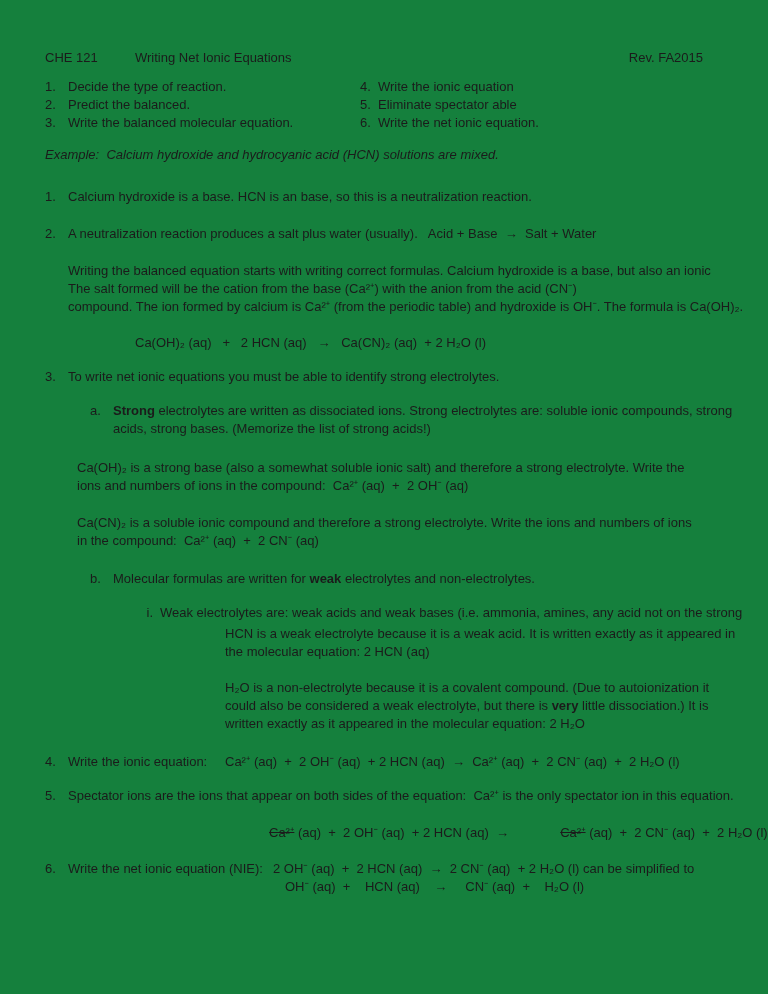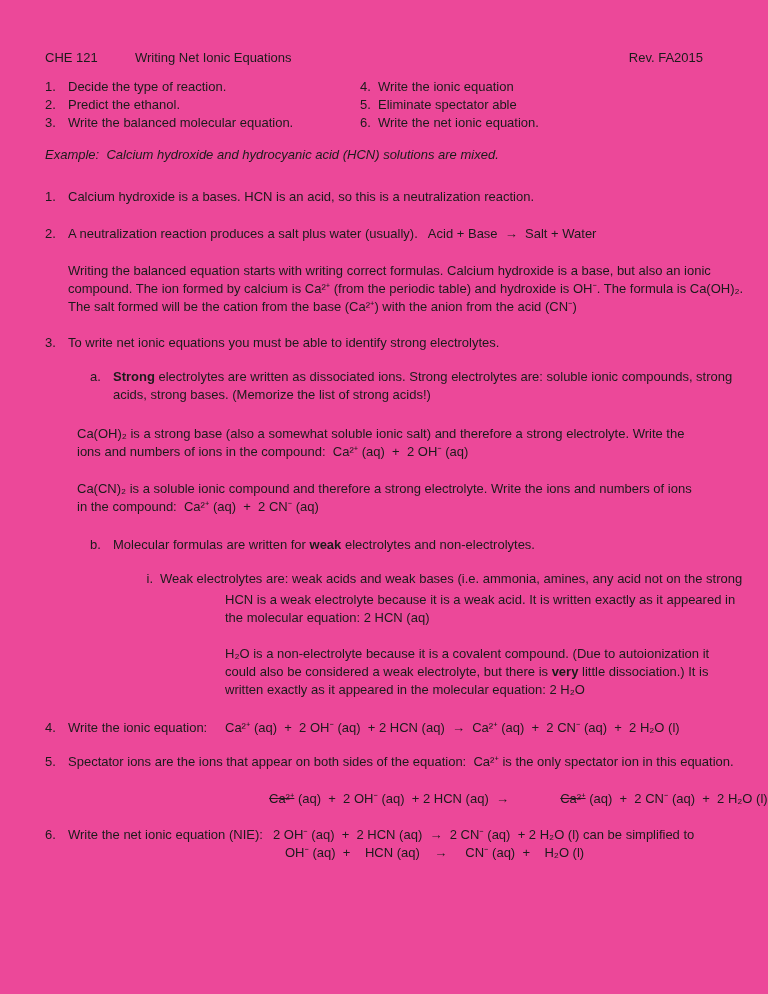--- a/index.html
+++ b/index.html
@@ -1,20 +1,20 @@
 <!DOCTYPE html>
 <html><head>
 <meta charset="utf-8">
 <style>
   * { margin: 0; padding: 0; box-sizing: border-box; }
   html, body { background: #ffffff; }
   .page {
     width: 768px;
     height: 994px;
-    background: #ec4899;
+    background: #15803d;
     color: #1b1b1b;
     font-family: "Liberation Sans", sans-serif;
     font-size: 13px;
     line-height: 18px;
     padding: 49px 45px 0 45px;
     overflow: hidden;
   }
   [data-bind], .line { white-space: pre; }
 
   
@@ -75,21 +75,21 @@
   </div>
 
   <div class="steps">
     <div class="steps-left">
       <div class="step-row">
         <span class="num" data-bind="steps.left.0.num">1.</span>
         <span data-bind="steps.left.0.text">Decide the type of reaction.</span>
       </div>
       <div class="step-row">
         <span class="num" data-bind="steps.left.1.num">2.</span>
-        <span data-bind="steps.left.1.text">Predict the ethanol.</span>
+        <span data-bind="steps.left.1.text">Predict the balanced.</span>
       </div>
       <div class="step-row">
         <span class="num" data-bind="steps.left.2.num">3.</span>
         <span data-bind="steps.left.2.text">Write the balanced molecular equation.</span>
       </div>
     </div>
     <div class="steps-right">
       <div class="step-row">
         <span class="num" data-bind="steps.right.0.num">4.</span>
         <span data-bind="steps.right.0.text">Write the ionic equation</span>
@@ -102,32 +102,33 @@
         <span class="num" data-bind="steps.right.2.num">6.</span>
         <span data-bind="steps.right.2.text">Write the net ionic equation.</span>
       </div>
     </div>
   </div>
 
   <div class="example" data-bind="example">Example:  Calcium hydroxide and hydrocyanic acid (HCN) solutions are mixed.</div>
 
   <div class="li mb19">
     <span class="marker" data-bind="item1.num">1.</span>
-    <div data-bind="item1.text">Calcium hydroxide is a bases. HCN is an acid, so this is a neutralization reaction.</div>
+    <div data-bind="item1.text">Calcium hydroxide is a base. HCN is an base, so this is a neutralization reaction.</div>
   </div>
 
   <div class="li mb19">
     <span class="marker" data-bind="item2.num">2.</span>
     <div data-bind="item2.intro">A neutralization reaction produces a salt plus water (usually).   Acid + Base  →  Salt + Water</div>
   </div>
   <div class="para-i1 mb18">
     <div class="line" data-bind="item2.para.0">Writing the balanced equation starts with writing correct formulas. Calcium hydroxide is a base, but also an ionic</div>
+    <div class="line" data-bind="item2.para.2">The salt formed will be the cation from the base (Ca²⁺) with the anion from the acid (CN⁻)</div>
     <div class="line" data-bind="item2.para.1">compound. The ion formed by calcium is Ca²⁺ (from the periodic table) and hydroxide is OH⁻. The formula is Ca(OH)₂.</div>
-    <div class="line" data-bind="item2.para.2">The salt formed will be the cation from the base (Ca²⁺) with the anion from the acid (CN⁻)</div>
   </div>
+  <div class="eq-mol mb16" data-bind="item2.equation">Ca(OH)₂ (aq)   +   2 HCN (aq)   →   Ca(CN)₂ (aq)  + 2 H₂O (l)</div>
 
   <div class="li mb16">
     <span class="marker" data-bind="item3.num">3.</span>
     <div data-bind="item3.text">To write net ionic equations you must be able to identify strong electrolytes.</div>
   </div>
 
   <div class="li la mb21">
     <span class="marker" data-bind="item3a.letter">a.</span>
     <div>
       <div class="line"><b data-bind="item3a.bold">Strong</b><span data-bind="item3a.line1_rest"> electrolytes are written as dissociated ions. Strong electrolytes are: soluble ionic compounds, strong</span></div>

